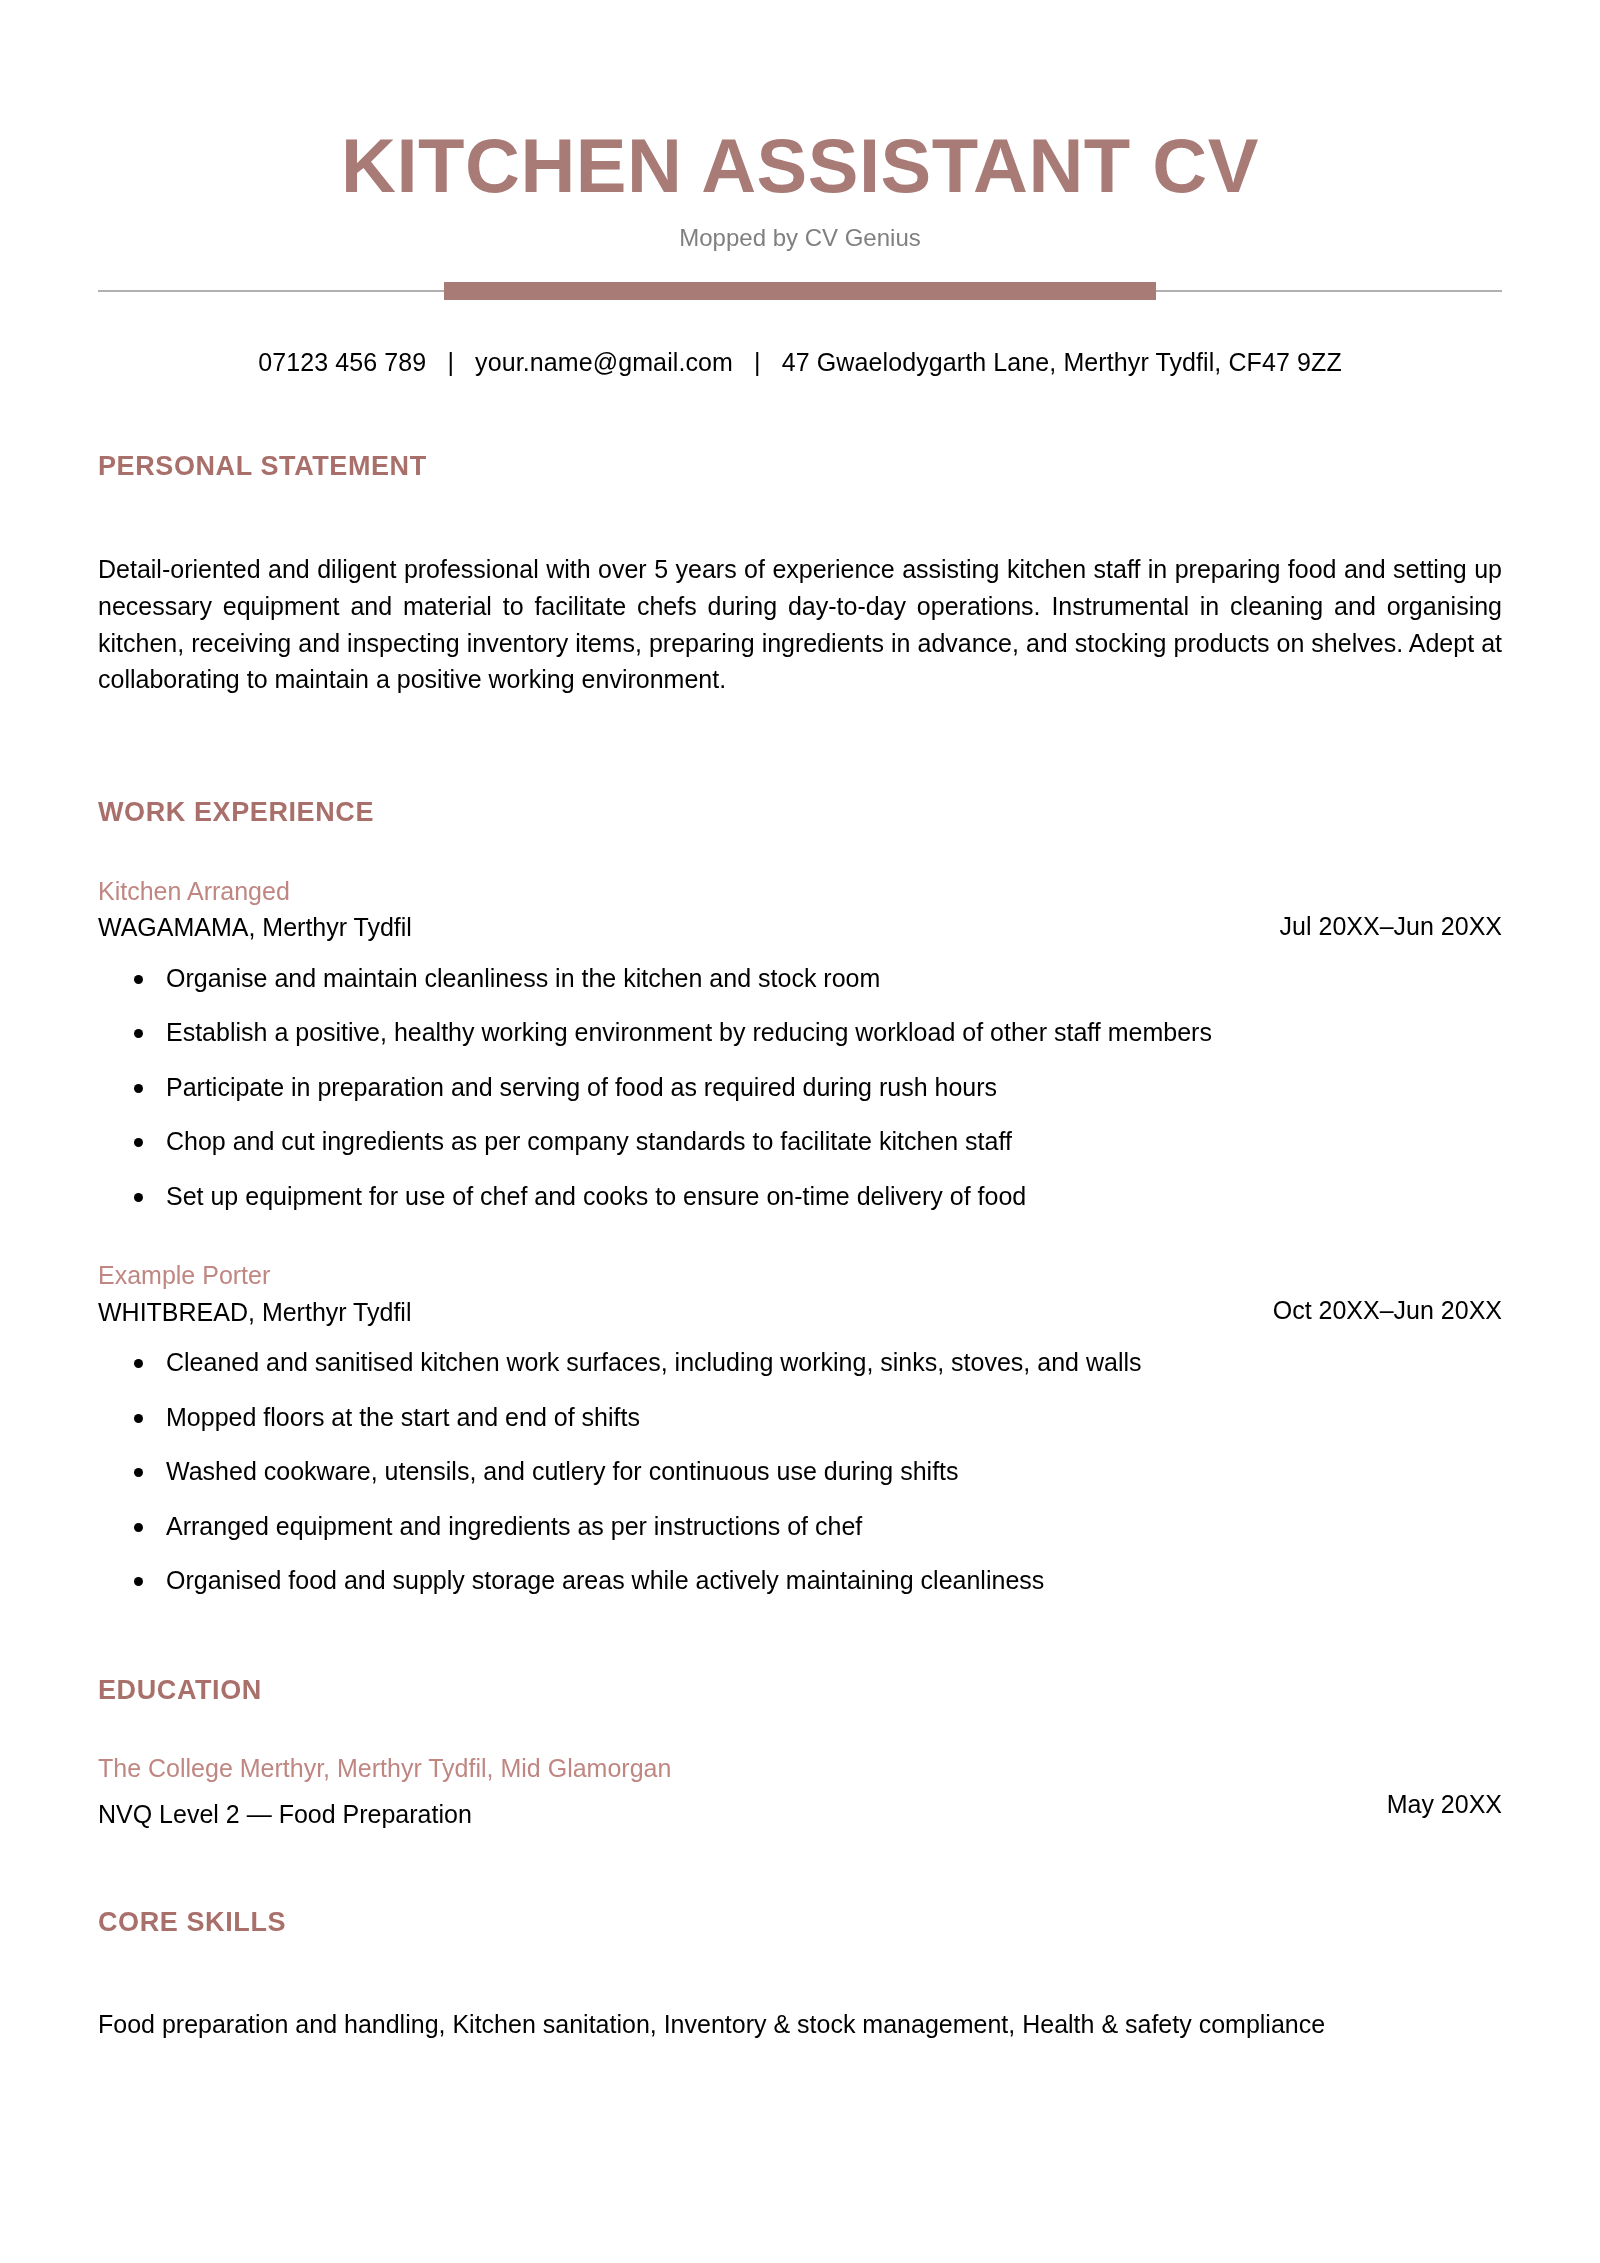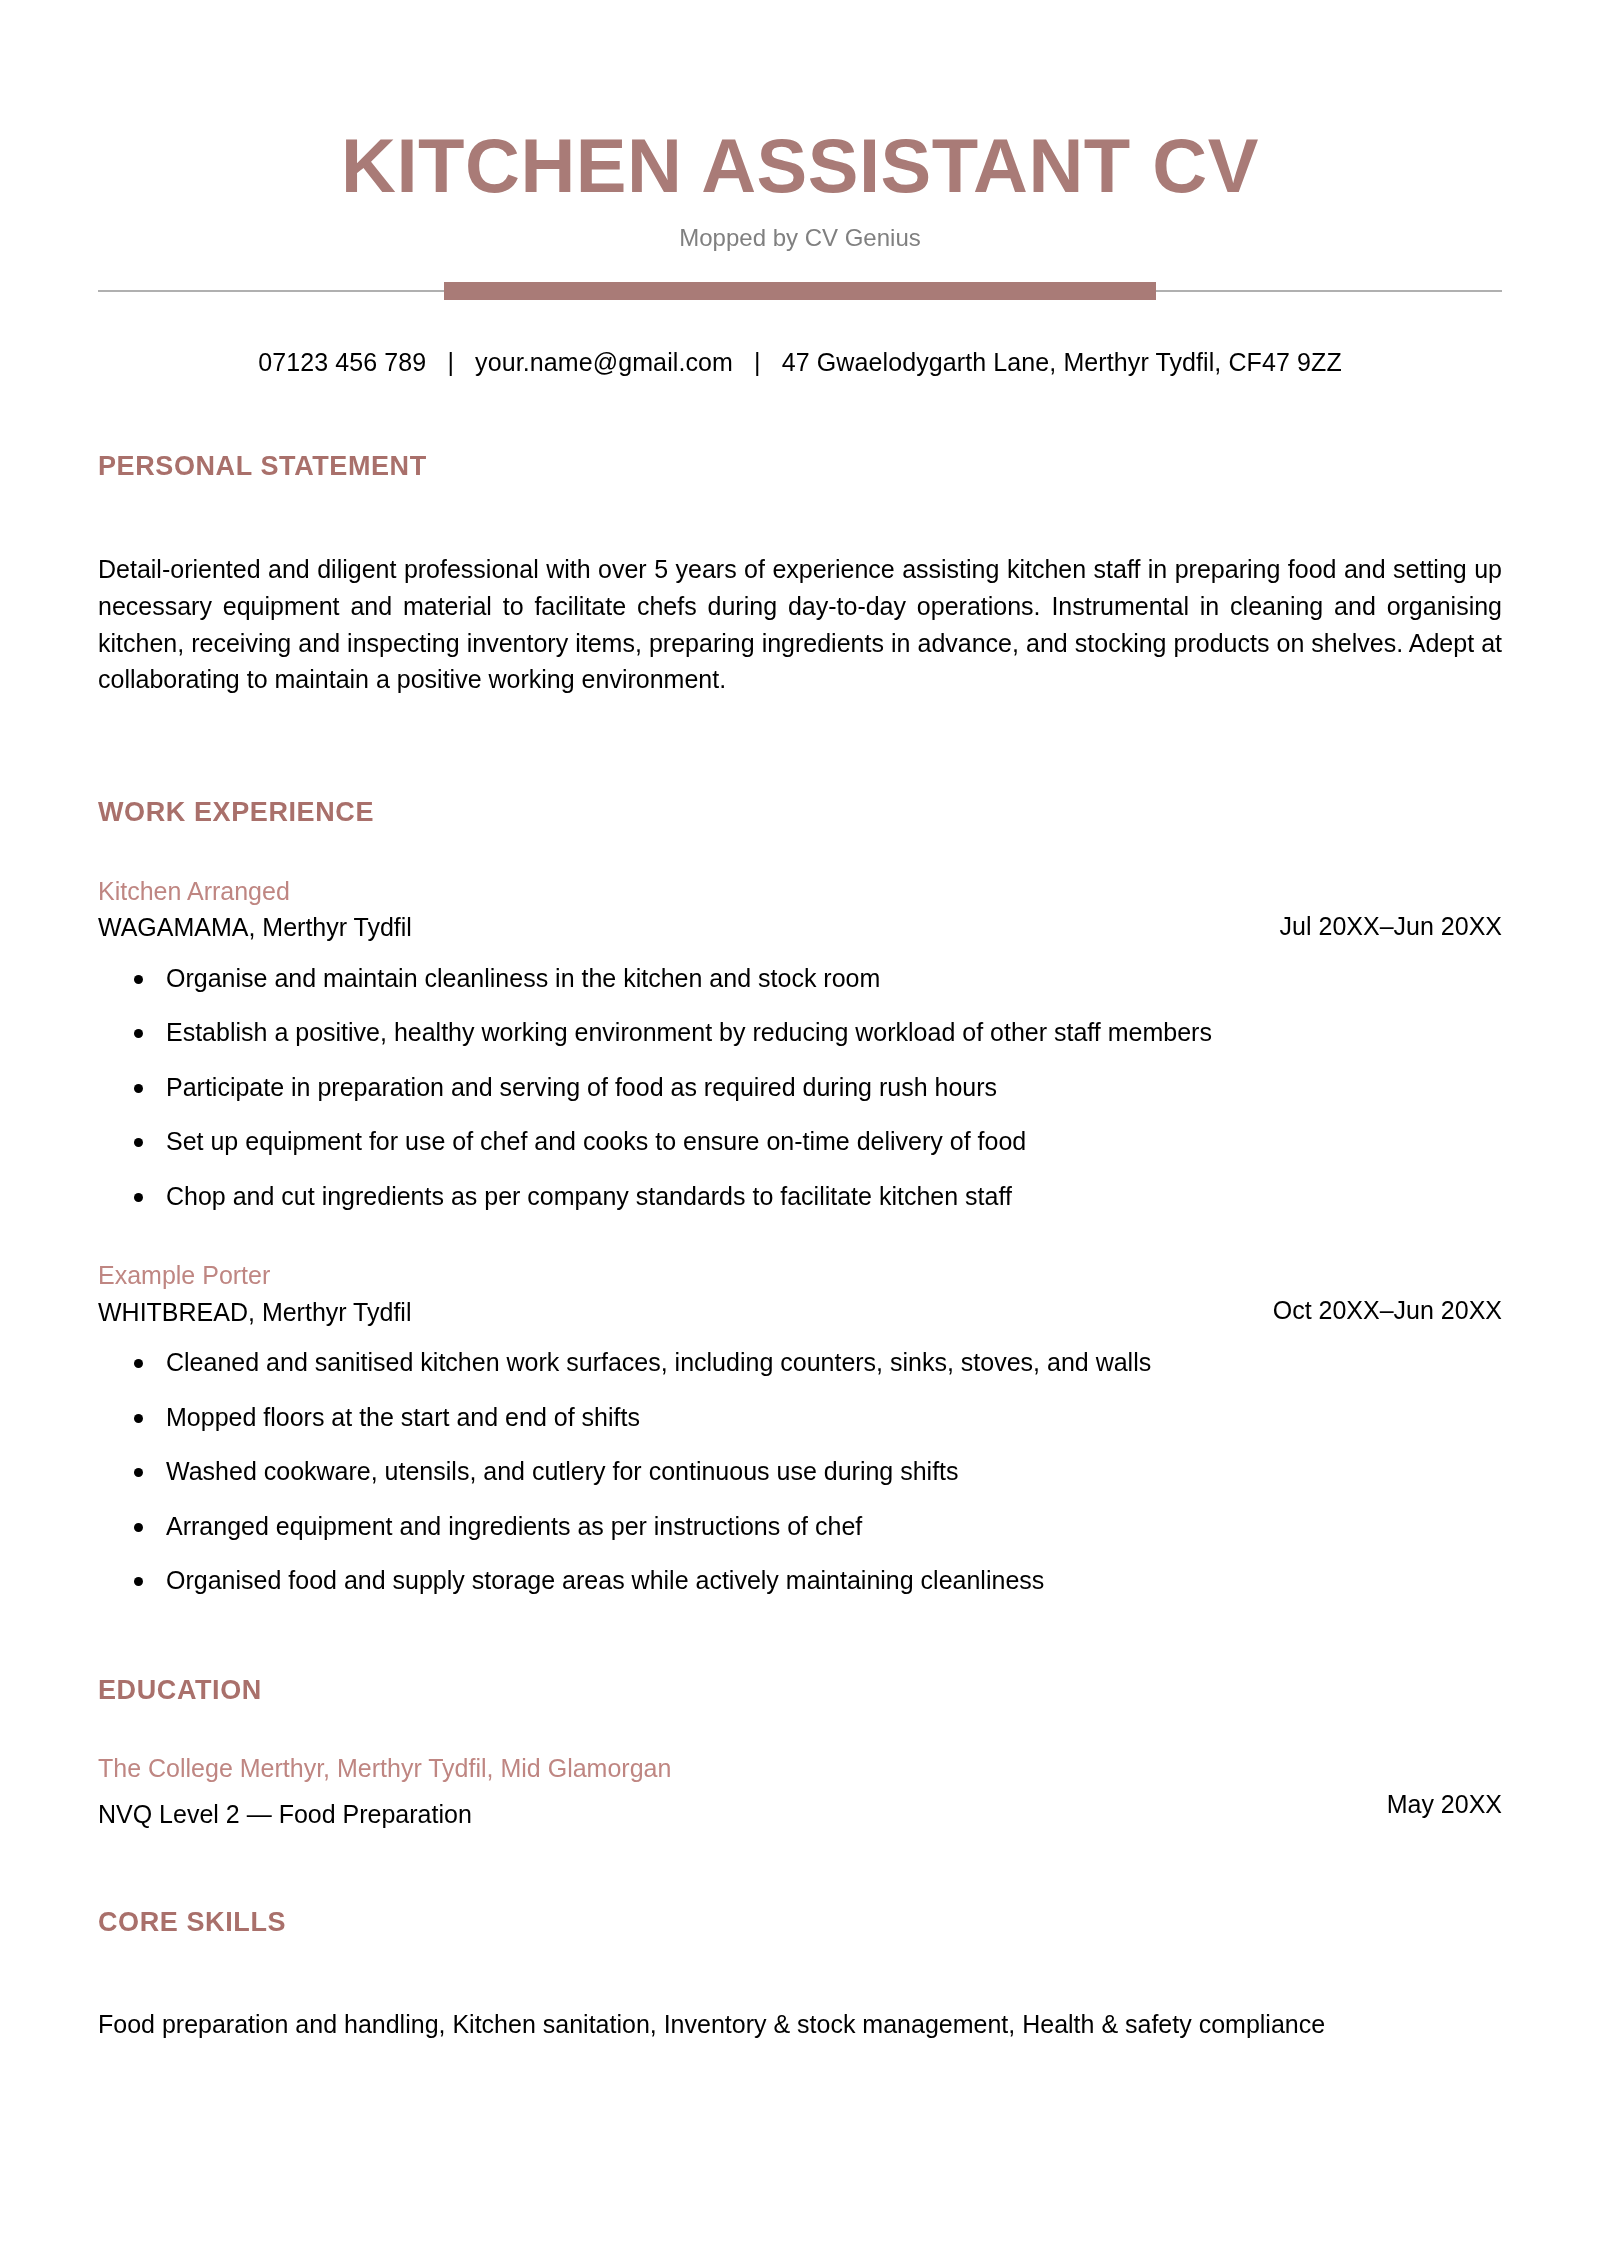--- a/index.html
+++ b/index.html
@@ -248,35 +248,35 @@
           <div class="entry-left">
             <p class="entry-title">Kitchen Arranged</p>
             <p class="entry-company">WAGAMAMA, Merthyr Tydfil</p>
           </div>
           <div class="entry-date">Jul 20XX–Jun 20XX</div>
         </div>
         <ul class="bullets">
           <li>Organise and maintain cleanliness in the kitchen and stock room</li>
           <li>Establish a positive, healthy working environment by reducing workload of other staff members</li>
           <li>Participate in preparation and serving of food as required during rush hours</li>
+          <li>Chop and cut ingredients as per company standards to facilitate kitchen staff</li>
           <li>Set up equipment for use of chef and cooks to ensure on-time delivery of food</li>
-          <li>Chop and cut ingredients as per company standards to facilitate kitchen staff</li>
         </ul>
       </div>
 
       <div class="entry">
         <div class="entry-head">
           <div class="entry-left">
             <p class="entry-title">Example Porter</p>
             <p class="entry-company">WHITBREAD, Merthyr Tydfil</p>
           </div>
           <div class="entry-date">Oct 20XX–Jun 20XX</div>
         </div>
         <ul class="bullets">
-          <li>Cleaned and sanitised kitchen work surfaces, including counters, sinks, stoves, and walls</li>
+          <li>Cleaned and sanitised kitchen work surfaces, including working, sinks, stoves, and walls</li>
           <li>Mopped floors at the start and end of shifts</li>
           <li>Washed cookware, utensils, and cutlery for continuous use during shifts</li>
           <li>Arranged equipment and ingredients as per instructions of chef</li>
           <li>Organised food and supply storage areas while actively maintaining cleanliness</li>
         </ul>
       </div>
     </div>
 
     <div class="section edu-section">
       <h2 class="section-heading">EDUCATION</h2>

